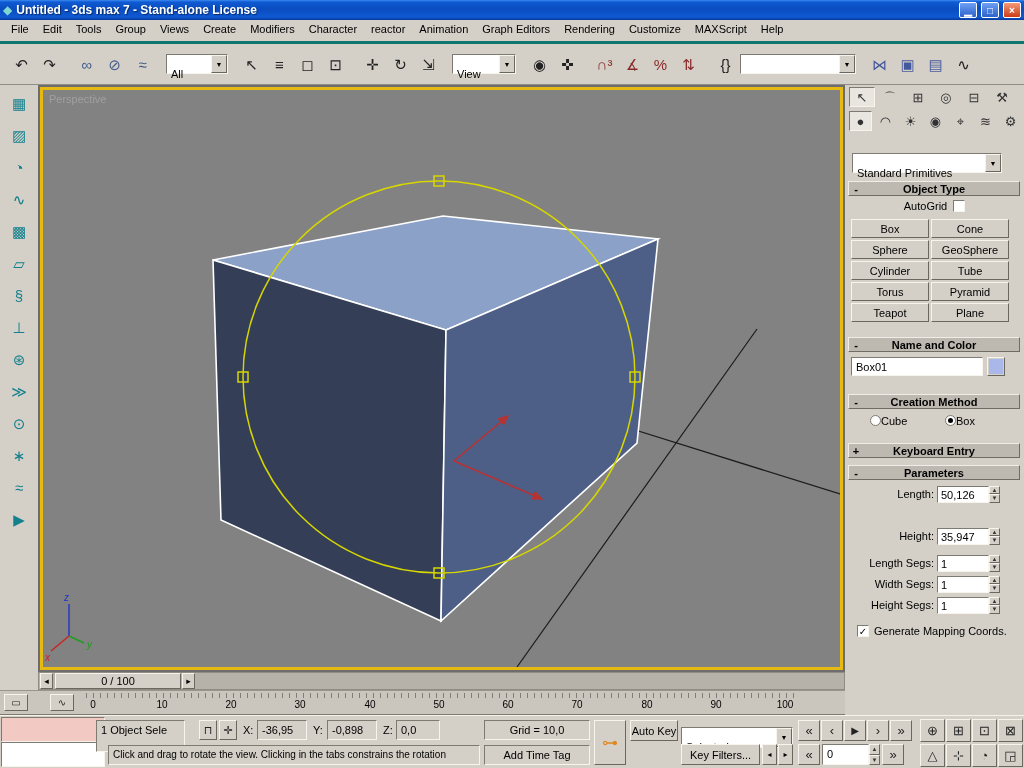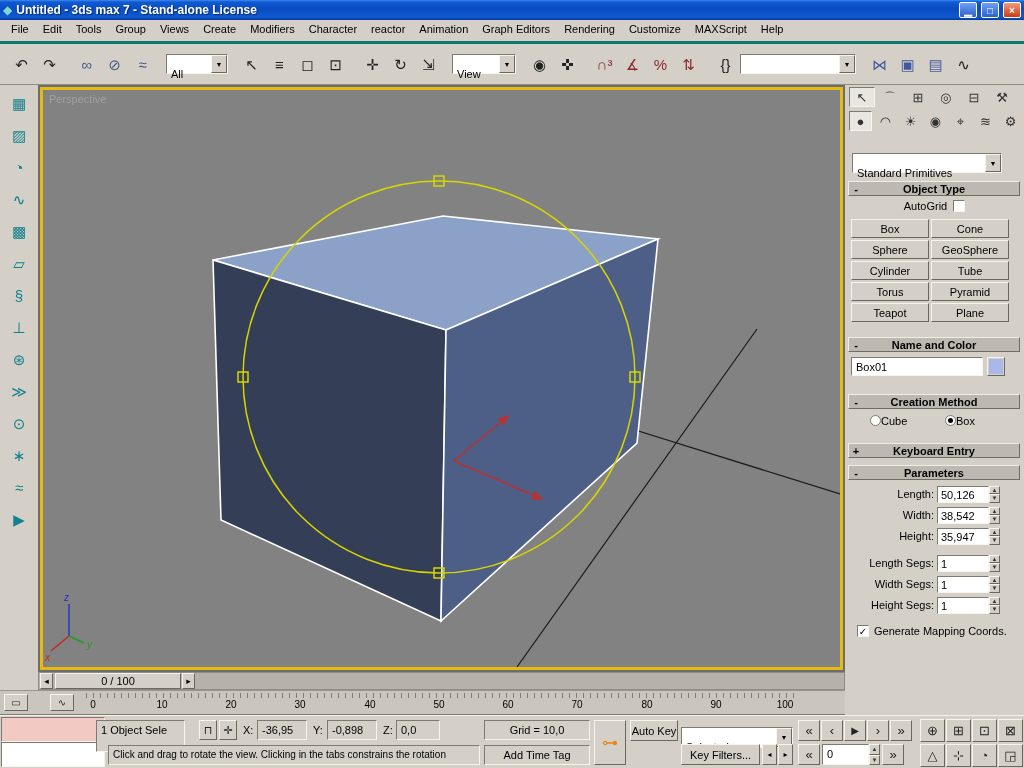--- a/index.html
+++ b/index.html
@@ -374,28 +374,20 @@
   </div>
 
   <div class="a prow" style="top:400px">
     <span class="plabel">Length:</span>
     <span class="pfield">50,126</span>
     <span class="spin">
         <span class="sa">▲</span>
         <span class="sa">▼</span>
       </span>
   </div>
-  <div class="a prow" style="top:421px">
-    <span class="plabel">Width:</span>
-    <span class="pfield">38,542</span>
-    <span class="spin">
-        <span class="sa">▲</span>
-        <span class="sa">▼</span>
-      </span>
-  </div>
   <div class="a prow" style="top:442px">
     <span class="plabel">Height:</span>
     <span class="pfield">35,947</span>
     <span class="spin">
         <span class="sa">▲</span>
         <span class="sa">▼</span>
       </span>
   </div>
   <div class="a prow" style="top:469px">
     <span class="plabel">Length Segs:</span>

